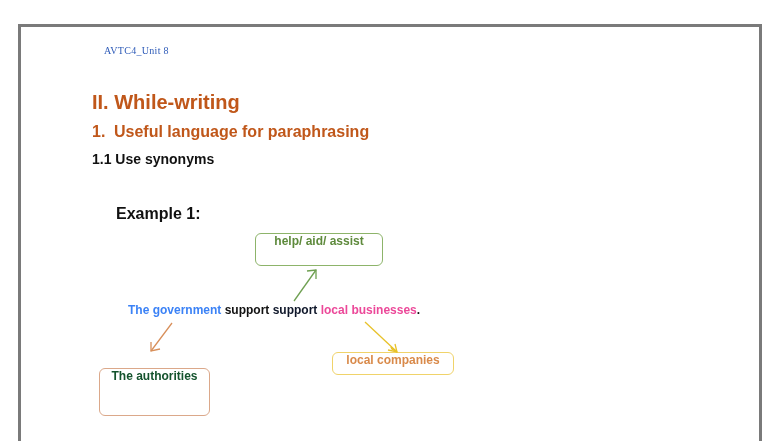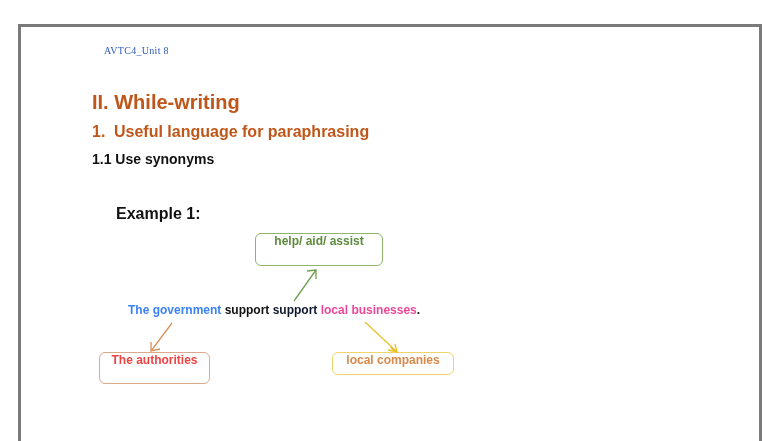--- a/index.html
+++ b/index.html
@@ -29,21 +29,21 @@
     }
     .example-label {
       left: 116px; top: 205px; font-size: 16px; font-weight: bold; color: #111;
     }
     .box {
       position: absolute; box-sizing: border-box; border-radius: 6px; background: #fff;
       display: flex; align-items: flex-start; justify-content: center;
       font-size: 12px; font-weight: bold;
     }
     .box-green { left: 255px; top: 233px; width: 128px; height: 33px; border: 1.5px solid #8db46a; color: #5e8a3c; }
-    .box-red { left: 99px; top: 352px; width: 111px; height: 32px; border: 1.5px solid #dba88a; color: #ef4444; }
+    .box-red { left: 99px; top: 368px; width: 111px; height: 48px; border: 1.5px solid #dba88a; color: #14532d; }
     .box-yellow { left: 332px; top: 352px; width: 122px; height: 23px; border: 1.5px solid #f0d36a; color: #d98a4a; }
     .sentence {
       left: 128px; top: 303px; font-size: 12px; font-weight: bold;
     }
     .w-red { color: #3b82f6; }
     .w-black { color: #111; }
     .w-green { color: #0f172a; }
     .w-orange { color: #ec4899; }
     svg.arrows { position: absolute; left: 0; top: 0; width: 784px; height: 441px; pointer-events: none; }
   </style>

